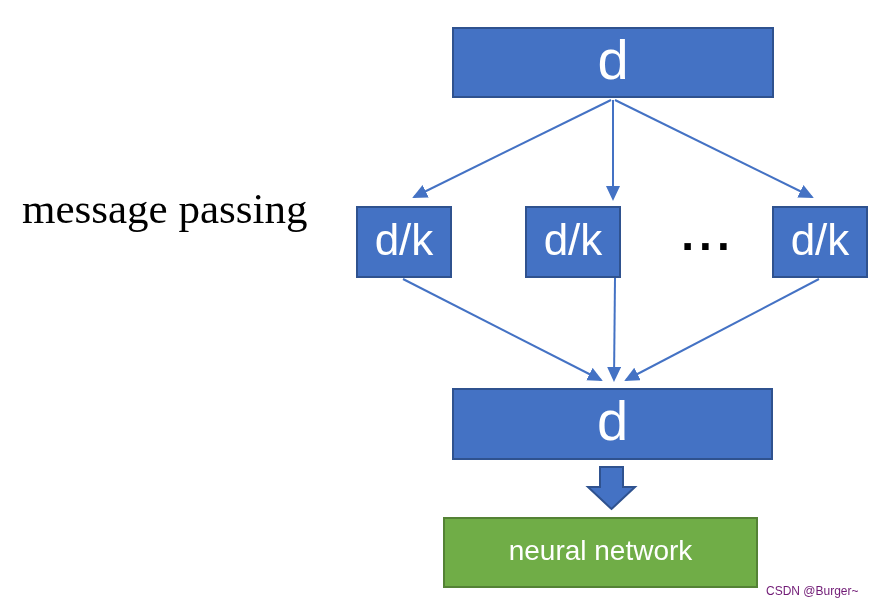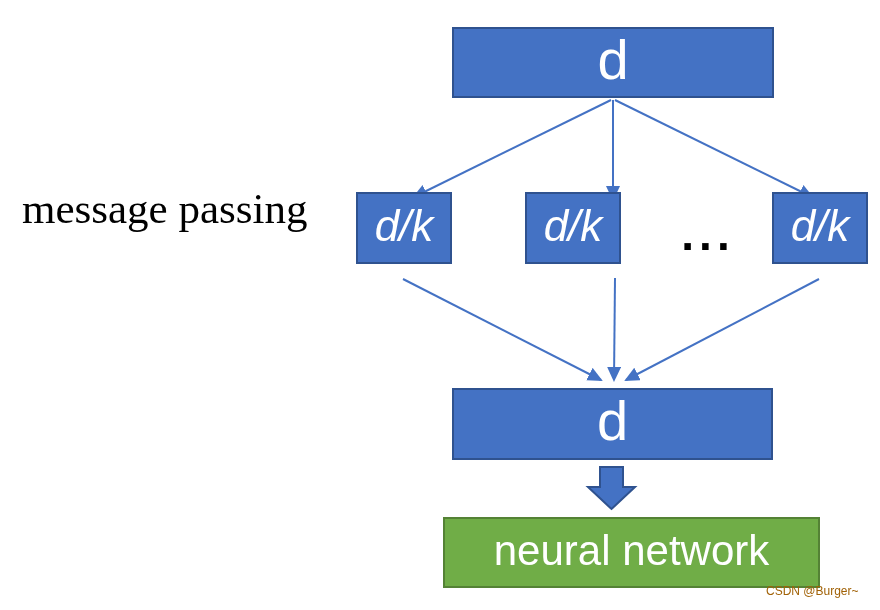--- a/index.html
+++ b/index.html
@@ -21,29 +21,29 @@
     background: #4472c4;
     border: 2px solid #2f528f;
     color: #ffffff;
     display: flex;
     align-items: center;
     justify-content: center;
     font-weight: 300;
     line-height: 1;
   }
   .box-top    { left: 452px; top: 27px;  width: 322px; height: 71px; font-size: 56px; padding-bottom: 6px; }
-  .box-dk     { top: 192px; width: 96px; height: 72px; font-size: 44px; padding-bottom: 4px; font-style: italic; }
+  .box-dk     { top: 206px; width: 96px; height: 72px; font-size: 44px; padding-bottom: 4px; }
   .box-dk-1   { left: 356px; }
   .box-dk-2   { left: 525px; }
   .box-dk-3   { left: 772px; }
   .box-bottom { left: 452px; top: 388px; width: 321px; height: 72px; font-size: 56px; padding-bottom: 6px; }
   .box-output {
-    left: 443px; top: 517px; width: 377px; height: 71px;
+    left: 443px; top: 517px; width: 315px; height: 71px;
     background: #70ad47; border: 2px solid #548235;
-    font-size: 42px; padding-bottom: 4px;
+    font-size: 28px; padding-bottom: 4px;
   }
   .ellipsis {
     position: absolute;
     left: 662px; top: 197px; width: 92px; height: 60px;
     display: flex; align-items: flex-end; justify-content: center;
     font-size: 46px; font-weight: bold; color: #000000;
     letter-spacing: 5px; line-height: 1;
   }
   .side-label {
     position: absolute;
@@ -52,21 +52,21 @@
     font-size: 43px;
     line-height: 58px;
     white-space: nowrap;
   }
   .label-mp { left: 22px; top: 180px; }
   .label-ro { left: 201px; top: 533px; line-height: 48px; }
   .watermark {
     position: absolute;
     left: 766px; top: 584px;
     font-size: 12px;
-    color: #a16207;
+    color: #701a75;
     white-space: nowrap;
   }
   svg.connectors {
     position: absolute;
     left: 0; top: 0;
     width: 880px; height: 610px;
     pointer-events: none;
   }
 </style>
 </head>

